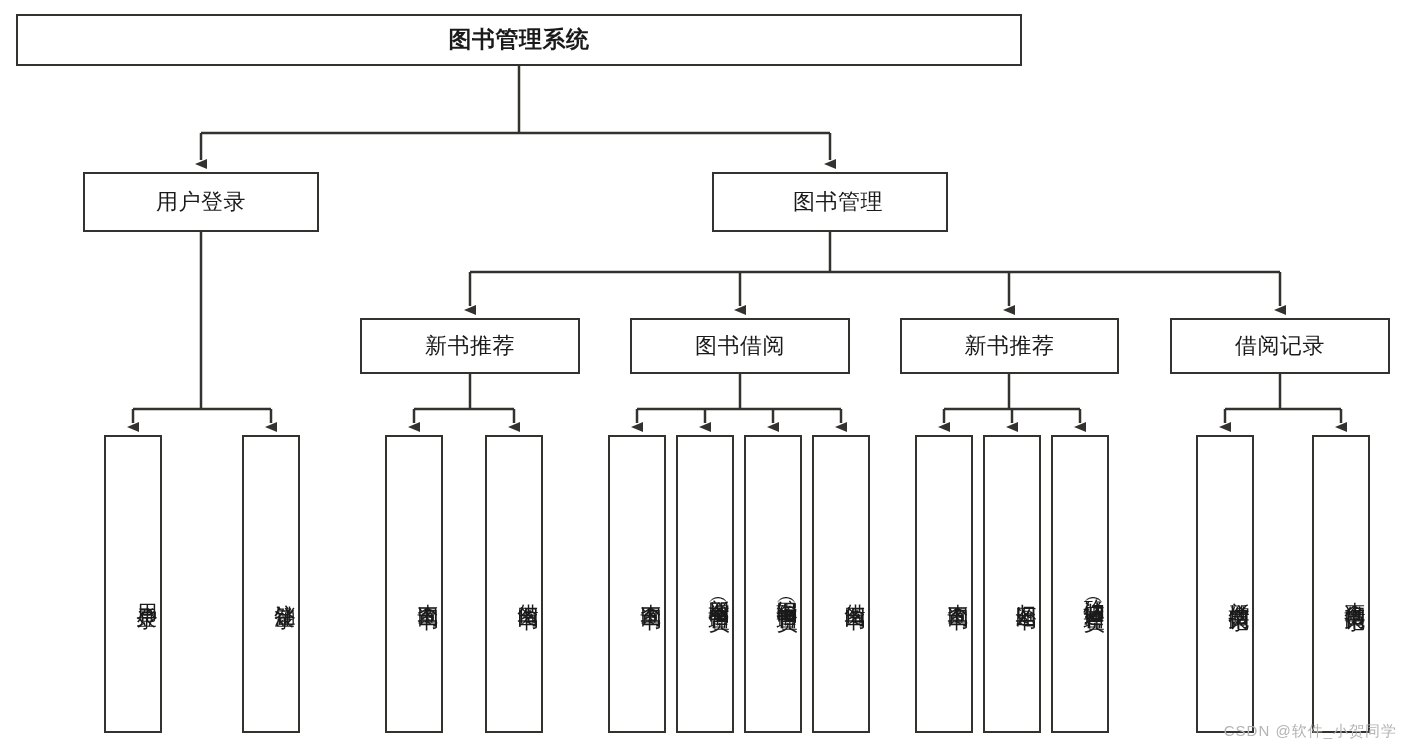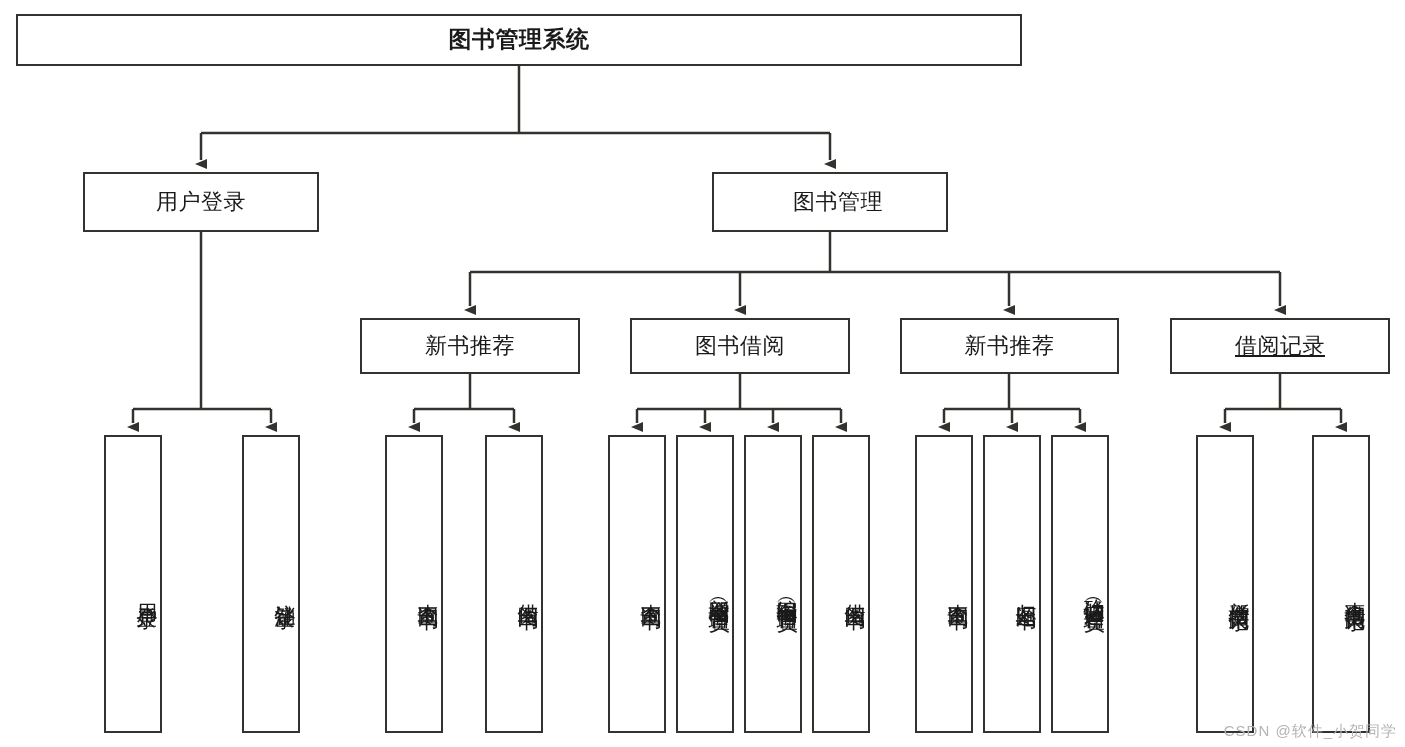--- a/index.html
+++ b/index.html
@@ -125,21 +125,21 @@
   </svg>
 
   <div class="node root h" style="left:16px;top:14px;width:1006px;height:52px;font-weight:bold;">图书管理系统</div>
 
   <div class="node h" style="left:83px;top:172px;width:236px;height:60px;">用户登录</div>
   <div class="node h" style="left:712px;top:172px;width:236px;height:60px;padding-left:16px;">图书管理</div>
 
   <div class="node h" style="left:360px;top:318px;width:220px;height:56px;">新书推荐</div>
   <div class="node h" style="left:630px;top:318px;width:220px;height:56px;text-align:center;">图书借阅</div>
   <div class="node h" style="left:900px;top:318px;width:219px;height:56px;">新书推荐</div>
-  <div class="node h" style="left:1170px;top:318px;width:220px;height:56px;text-decoration:underline;">借阅记录</div>
+  <div class="node h" style="left:1170px;top:318px;width:220px;height:56px;">借阅记录</div>
 
   <div class="node v" style="left:104px;top:435px;width:58px;height:298px;">
     <span class="vtxt">用户登录</span>
   </div>
   <div class="node v" style="left:242px;top:435px;width:58px;height:298px;">
     <span class="vtxt">注销登录</span>
   </div>
 
   <div class="node v" style="left:385px;top:435px;width:58px;height:298px;">
     <span class="vtxt">查询图书</span>

